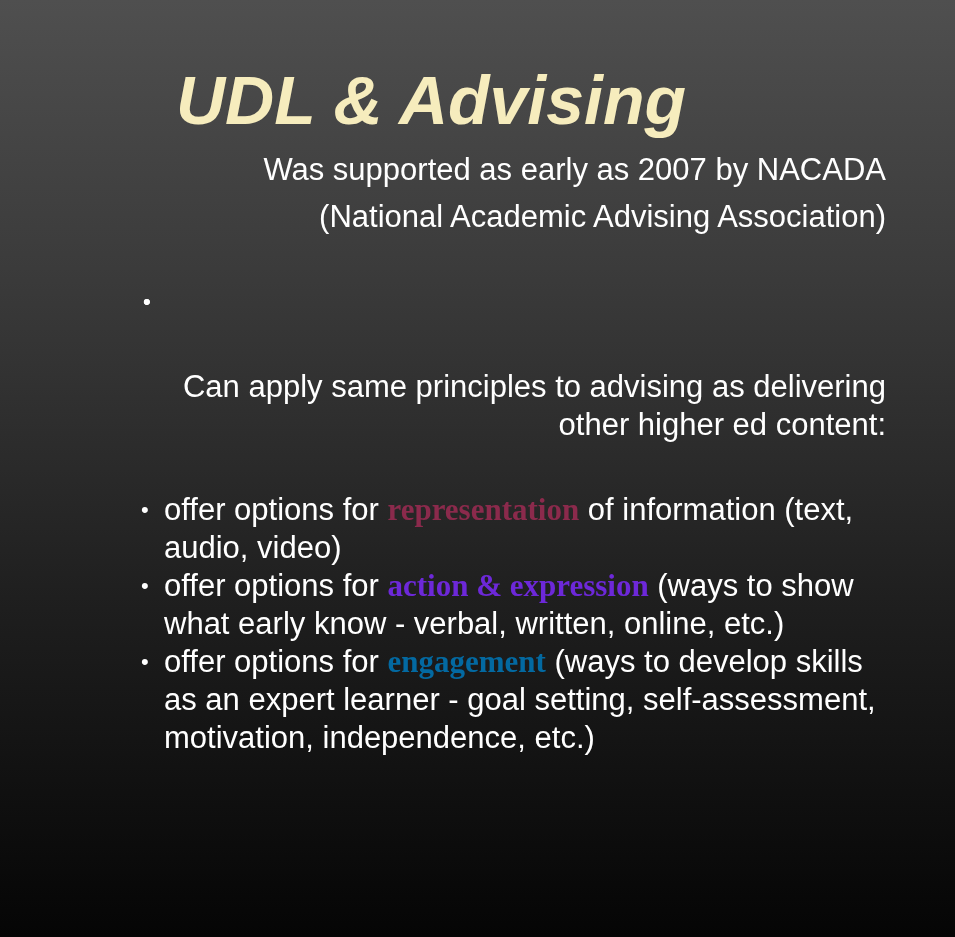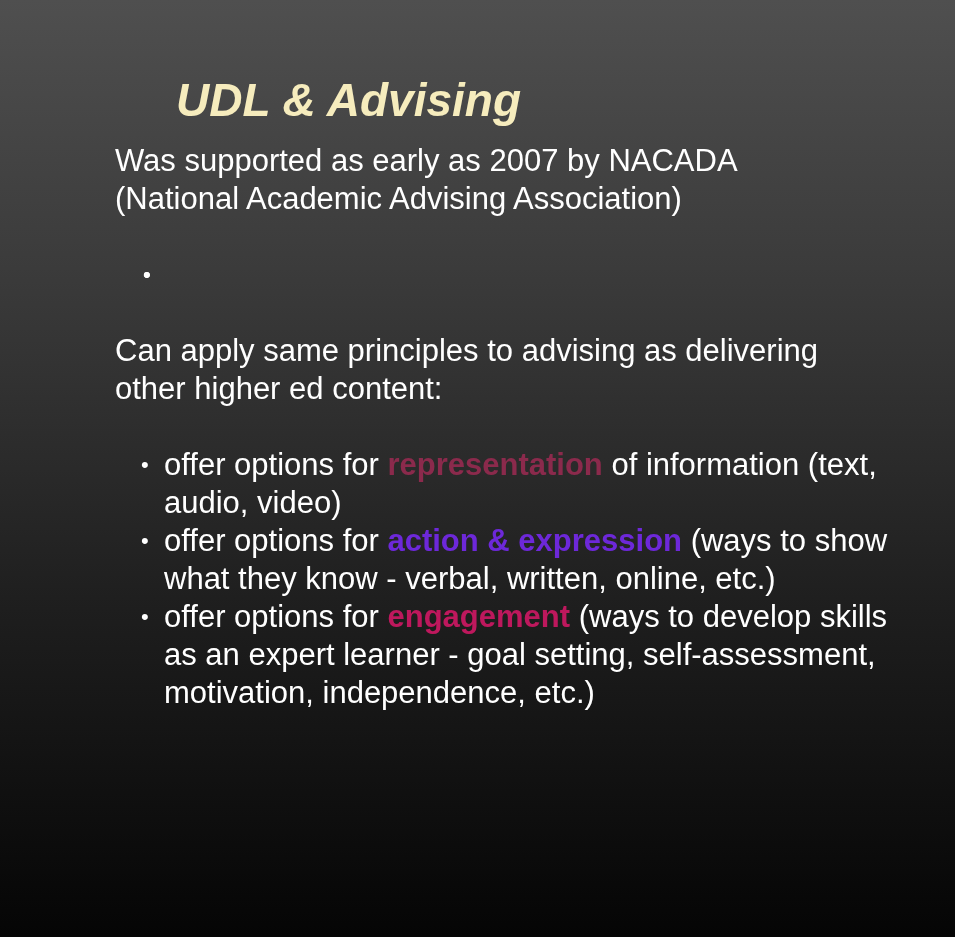--- a/index.html
+++ b/index.html
@@ -5,37 +5,37 @@
   html, body { margin: 0; padding: 0; }
   body {
     width: 955px; height: 937px; overflow: hidden;
     background: linear-gradient(to bottom, #4f4f4f 0%, #3a3a3a 30%, #1e1e1e 65%, #050505 100%);
     font-family: "Liberation Sans", sans-serif;
     color: #ffffff;
     position: relative;
   }
   .title {
     position: absolute; left: 176px; top: 60px;
-    font-size: 46px; font-weight: bold; font-style: italic;
+    font-size: 68px; font-weight: bold; font-style: italic;
     color: #f6ecbd; line-height: 80px; margin: 0;
     letter-spacing: 0px;
   }
   .body {
     position: absolute; left: 115px; top: 142px; width: 780px;
     font-size: 31px; line-height: 38px;
   }
-  .para { margin: 0; }
+  .para { margin: 9px; text-align: right; }
   .gap1 { height: 38px; }
   .gap2 { height: 76px; }
   ul { list-style: none; margin: 0; padding: 0; }
   ul.l1 li { position: relative; padding-left: 58px; }
   ul.l1 li .bullet { position: absolute; left: 28px; top: 0; font-size: 22px; }
   ul.l2 li { position: relative; padding-left: 49px; }
   ul.l2 li .bullet { position: absolute; left: 26px; top: 0; font-size: 22px; }
-  .kw { font-weight: bold; }
+  .kw { font-weight: bold; font-family: Liberation Serif, serif; }
 </style>
 </head>
 <body>
 
 <h1 class="title">UDL &amp; Advising</h1>
 
 <div class="body">
   <p class="para">Was supported as early as 2007 by NACADA</p>
   <p class="para">(National Academic Advising Association)</p>
 
@@ -56,20 +56,20 @@
 
   <div class="gap1"></div>
 
   <ul class="l2">
     <li>
       <span class="bullet">•</span>
       <span>offer options for </span><span class="kw" style="color:#8b2a4c">representation</span><span> of information (text, audio, video)</span>
     </li>
     <li>
       <span class="bullet">•</span>
-      <span>offer options for </span><span class="kw" style="color:#6d28d9">action &amp; expression</span><span> (ways to show what they know - verbal, written, online, etc.)</span>
+      <span>offer options for </span><span class="kw" style="color:#6d28d9">action &amp; expression</span><span> (ways to show what early know - verbal, written, online, etc.)</span>
     </li>
     <li>
       <span class="bullet">•</span>
-      <span>offer options for </span><span class="kw" style="color:#be185d">engagement</span><span> (ways to develop skills as an expert learner - goal setting, self-assessment, motivation, independence, etc.)</span>
+      <span>offer options for </span><span class="kw" style="color:#0369a1">engagement</span><span> (ways to develop skills as an expert learner - goal setting, self-assessment, motivation, independence, etc.)</span>
     </li>
   </ul>
 </div>
 
 </body></html>

